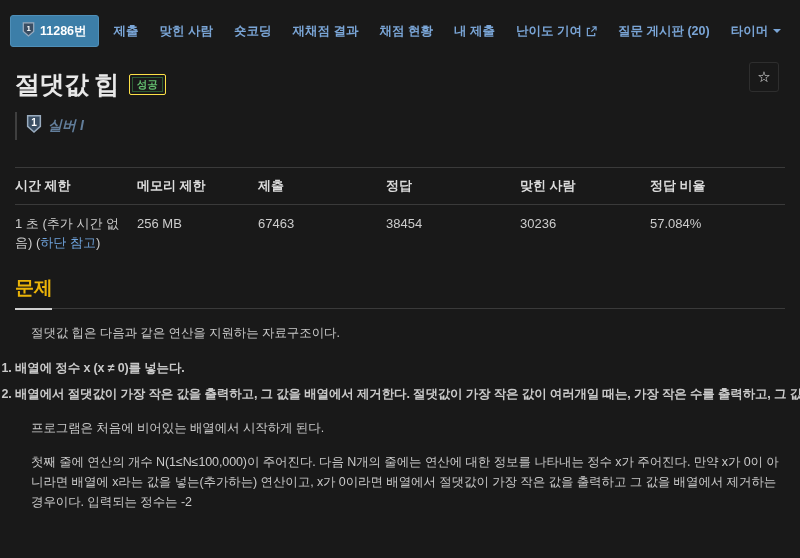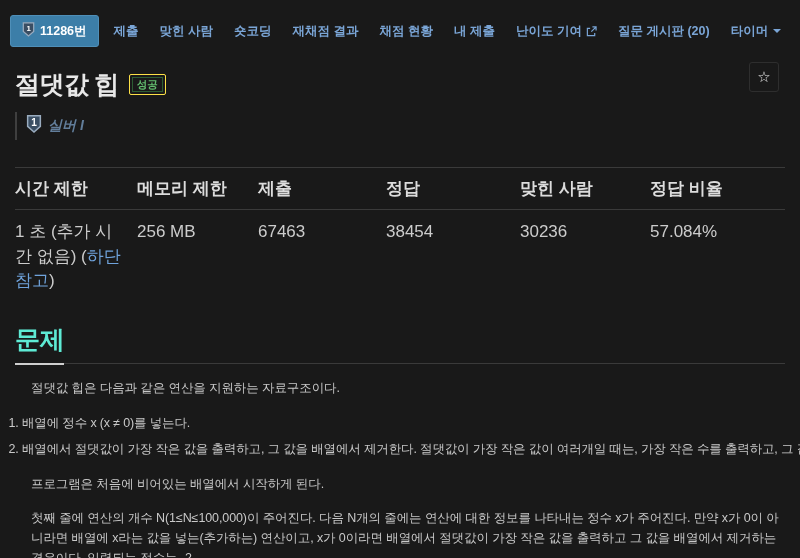--- a/index.html
+++ b/index.html
@@ -110,21 +110,21 @@
     text-decoration: none;
     font-style: italic;
   }
 
   
   .stats {
     margin: 27px 15px 0;
     width: 770px;
     border-collapse: collapse;
     border-top: 1px solid #3a3a3a;
-    font-size: 17px;
+    font-size: 13px;
   }
   .stats th {
     text-align: left;
     color: #dcdcdc;
     font-weight: 700;
     padding: 9px 8px 9px 0;
     border-bottom: 1px solid #3a3a3a;
   }
   .stats td {
     color: #cccccc;
@@ -135,24 +135,24 @@
   .col-time   { width: 122px; }
   .col-mem    { width: 121px; }
   .col-sub    { width: 128px; }
   .col-acc    { width: 134px; margin-left: 31px; }
   .col-people { width: 130px; }
   a.text-link { color: #6fa3dc; text-decoration: none; cursor: pointer; }
 
   
   .content { padding: 0 15px; }
   h2.headline {
-    margin-top: 19px;
-    font-size: 25px;
-    font-weight: 700;
-    color: #5eead4;
+    margin-top: 12px;
+    font-size: 19px;
+    font-weight: 700;
+    color: #eab308;
     border-bottom: 1px solid #3a3a3a;
     letter-spacing: -0.3px;
   }
   h2.headline .hl-text {
     display: inline-block;
     padding-bottom: 7px;
     border-bottom: 2px solid #cfcfcf;
     margin-bottom: -2px;
   }
   .content p {
@@ -162,26 +162,27 @@
     color: #c9c9c9;
     letter-spacing: -0.1px;
     margin-left: 16px;
   }
   ol.op-list {
     margin: 16px 0 0 0;
     padding-left: 0;
     list-style-position: outside;
   }
   ol.op-list li {
-    margin: 7px 7px;
+    margin: 7px 0;
     font-size: 12.5px;
     line-height: 1.55;
     color: #c9c9c9;
     letter-spacing: -0.15px;
     white-space: nowrap;
+    font-weight: bold;
   }
 </style>
 </head>
 <body>
 
 <nav class="nav">
   <div class="prob-btn">
     <span>
       <svg width="13" height="15" viewBox="0 0 15 17">
         <path d="M1.5 0.8 h12 v9.9 L7.5 16 L1.5 10.7 Z" fill="#3a4e63" stroke="#9aacbf" stroke-width="1.4"></path>

